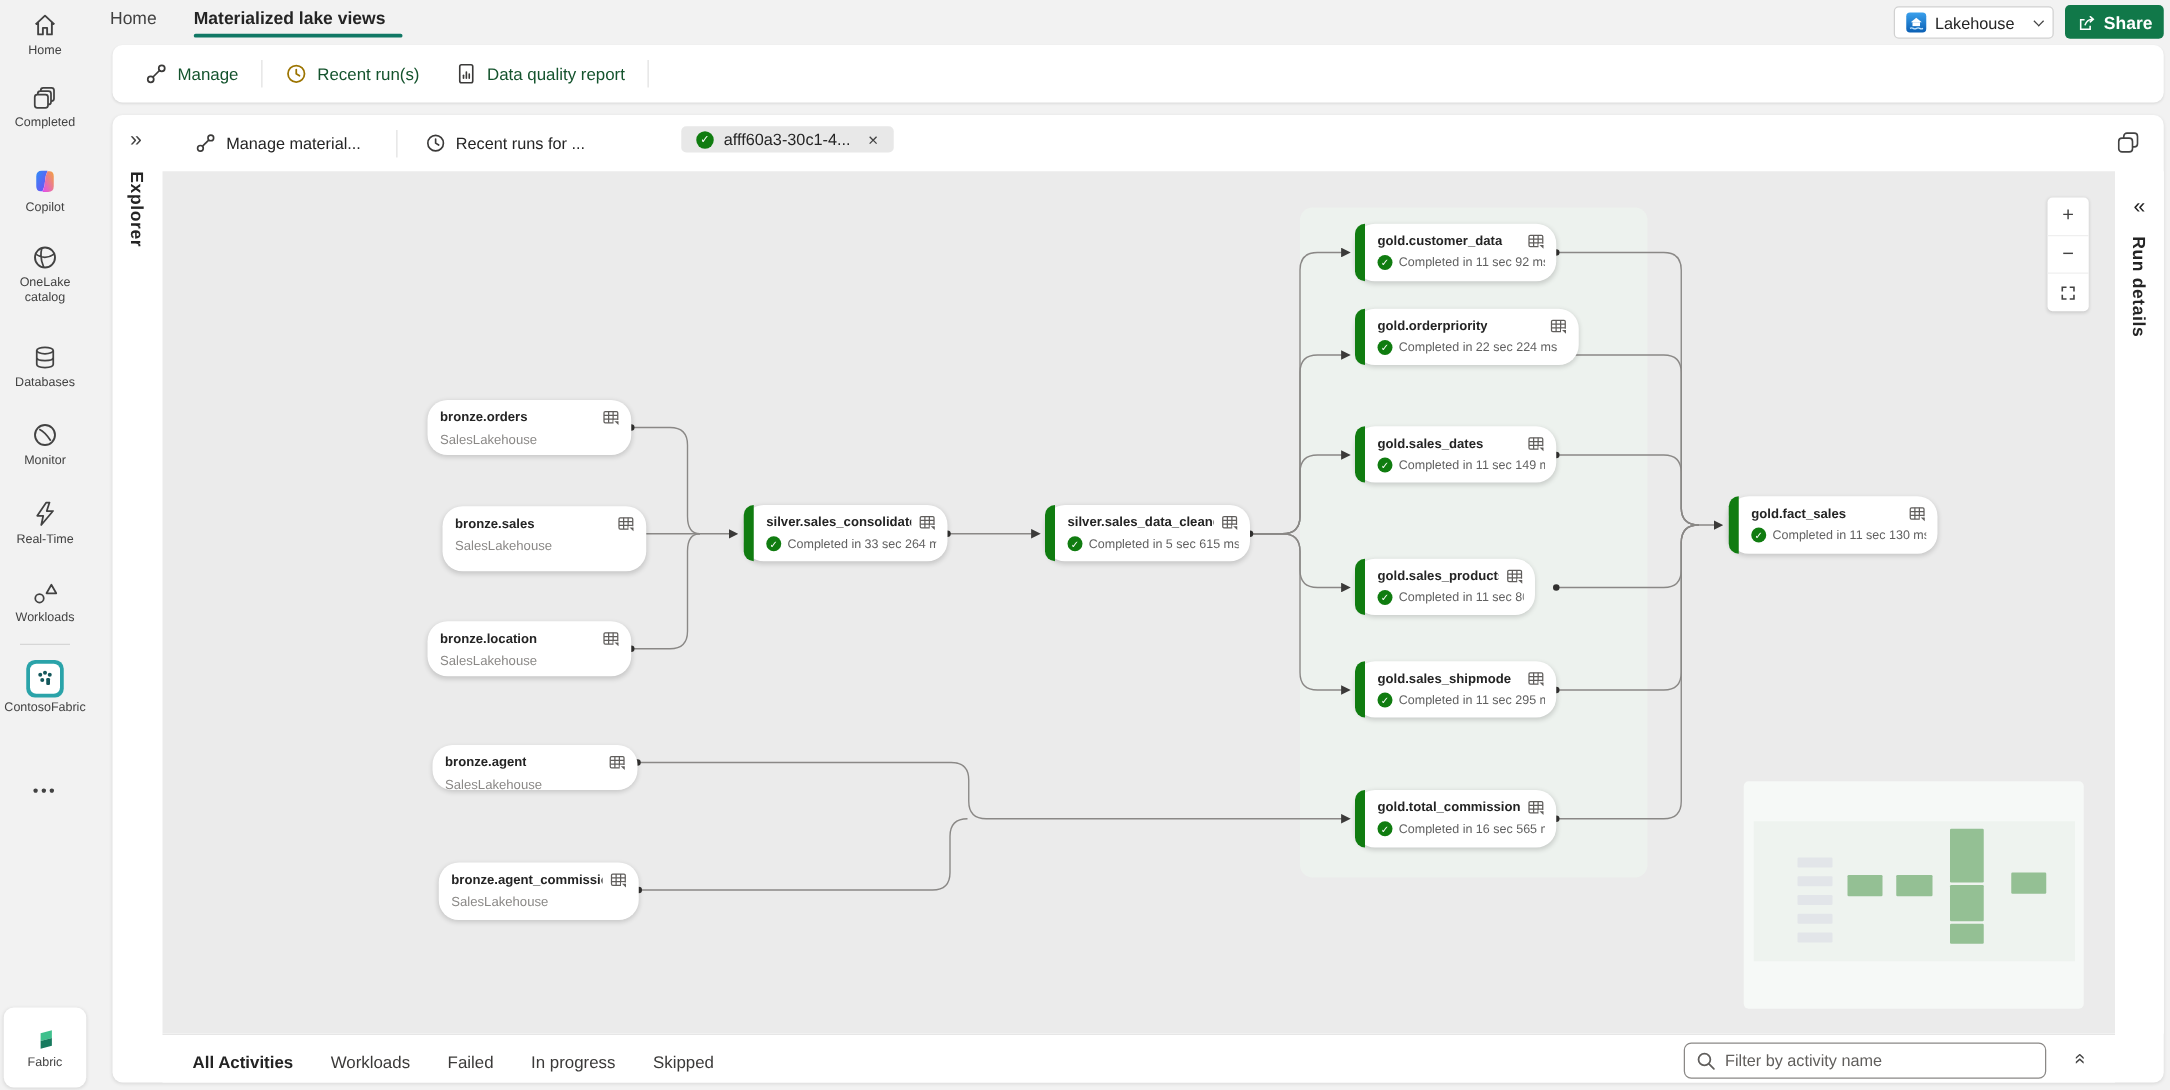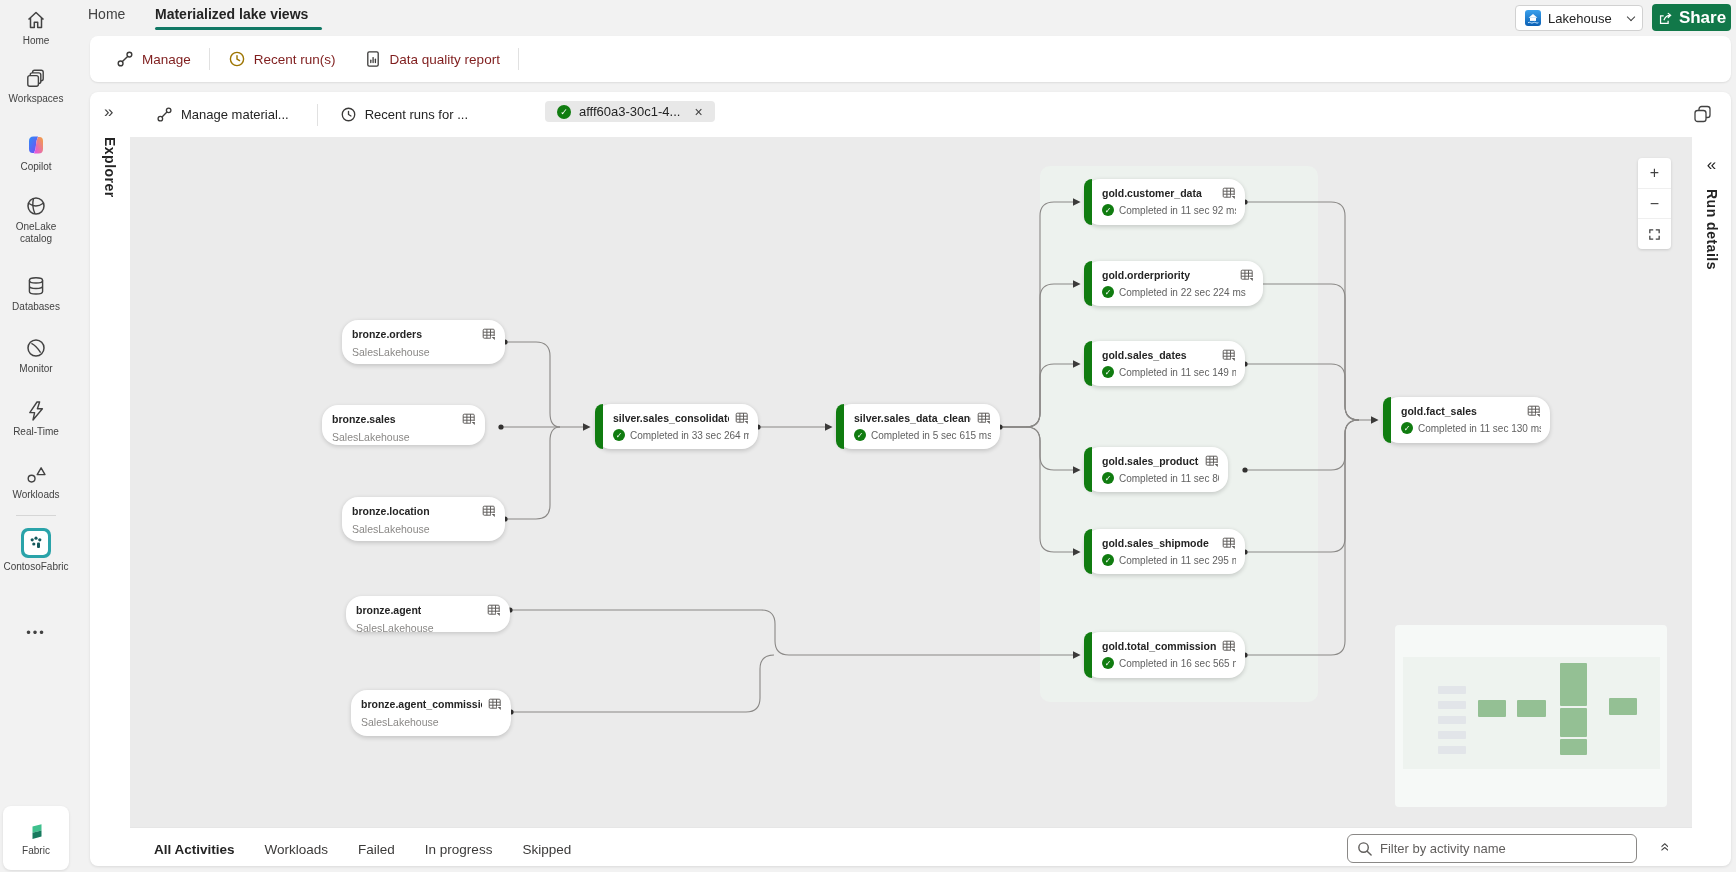--- a/index.html
+++ b/index.html
@@ -17,26 +17,26 @@
   .fabric-card { position:absolute; left:3px; top:806px; width:66px; height:64px; background:#fff; border-radius:8px; box-shadow:0 1px 3px rgba(0,0,0,.10); display:flex; flex-direction:column; align-items:center; justify-content:center; gap:3px; cursor:pointer; }
   .contoso-tile { width:30px; height:30px; border-radius:7px; background:#2aa3a9; display:flex; align-items:center; justify-content:center; }
   .contoso-inner { width:24px; height:24px; border-radius:5px; background:#fff; display:flex; align-items:center; justify-content:center; }
 
   
   .hdr-tab { position:absolute; top:6px; font-size:14px; color:#424242; cursor:pointer; }
   .hdr-tab.active { font-weight:bold; color:#242424; }
   .hdr-underline { position:absolute; left:155px; top:27px; width:167px; height:3px; background:#117865; border-radius:2px; }
   .pill { position:absolute; display:flex; align-items:center; background:#fff; border:1px solid #d1d1d1; border-radius:4px; cursor:pointer; }
   .lakehouse-pill { left:1515px; top:5px; width:128px; height:26px; padding:0 8px; gap:6px; font-size:13px; }
-  .share-btn { position:absolute; left:1652px; top:4px; width:79px; height:27px; background:#117849; border-radius:4px; color:#fff; font-size:17px; font-weight:600; display:flex; align-items:center; justify-content:center; gap:6px; cursor:pointer; }
+  .share-btn { position:absolute; left:1652px; top:4px; width:79px; height:27px; background:#117849; border-radius:4px; color:#fff; font-size:14px; font-weight:600; display:flex; align-items:center; justify-content:center; gap:6px; cursor:pointer; }
   .chev { display:inline-block; width:6px; height:6px; border-right:1.4px solid #424242; border-bottom:1.4px solid #424242; transform:rotate(45deg); margin-top:-3px; }
 
   
   .toolbar { position:absolute; left:90px; top:36px; width:1641px; height:46px; background:#fff; border-radius:8px; box-shadow:0 1px 2px rgba(0,0,0,.09); display:flex; align-items:center; padding-left:16px; gap:8px; }
-  .tool-btn { display:flex; align-items:center; gap:8px; font-size:13.5px; color:#7f1d1d; padding:6px 10px; border-radius:4px; cursor:pointer; }
+  .tool-btn { display:flex; align-items:center; gap:8px; font-size:13.5px; color:#14532d; padding:6px 10px; border-radius:4px; cursor:pointer; }
   .vsep { width:1px; height:22px; background:#e1e1e1; }
 
   
   .main-card { position:absolute; left:90px; top:92px; width:1641px; height:774px; background:#fff; border-radius:8px; box-shadow:0 1px 3px rgba(0,0,0,.10); }
 
   .tabstrip { position:absolute; left:90px; top:92px; width:1641px; height:45px; display:flex; align-items:center; }
   .strip-expander { position:absolute; left:14px; top:10px; font-size:17px; color:#424242; cursor:pointer; }
   .strip-tab { display:flex; align-items:center; gap:8px; font-size:13px; color:#242424; cursor:pointer; white-space:nowrap; }
   .run-pill { position:absolute; left:455px; top:9px; height:21px; display:flex; align-items:center; gap:8px; background:#e8e8e8; border-radius:4px; padding:0 12px; font-size:13px; cursor:pointer; }
   .pill-close { font-size:14px; color:#424242; margin-left:6px; cursor:pointer; }
@@ -141,21 +141,21 @@
         </svg>
       <span class="rail-label">Home</span>
     </div>
 
     <div class="rail-item" style="top:66px">
       <svg width="24" height="24" viewBox="0 0 24 24">
         <rect x="8.6" y="4.2" width="10.6" height="10.6" rx="2" fill="#f2f2f2" stroke="#424242" stroke-width="1.4"></rect>
         <rect x="6.2" y="6.9" width="10.6" height="10.6" rx="2" fill="#f2f2f2" stroke="#424242" stroke-width="1.4"></rect>
         <rect x="3.8" y="9.6" width="10.6" height="10.6" rx="2" fill="#f2f2f2" stroke="#424242" stroke-width="1.4"></rect>
       </svg>
-      <span class="rail-label">Workspaces</span>
+      <span class="rail-label">Completed</span>
     </div>
 
     <div class="rail-item" style="top:132px">
       <svg width="26" height="26" viewBox="0 0 26 26">
         <defs>
           <linearGradient id="cpA" x1="0" y1="0" x2="1" y2="1">
               <stop offset="0" stop-color="#2e8ef7"></stop>
               <stop offset="1" stop-color="#7b46f2"></stop>
             </linearGradient>
           <linearGradient id="cpB" x1="0" y1="1" x2="1" y2="0">
@@ -372,21 +372,21 @@
     <div class="nbody">
       <div class="nrow1">
           <span class="ntitle">bronze.orders</span>
           <svg class="tbl-ic" width="14" height="14">
             <use href="#ic-table"></use>
           </svg>
         </div>
       <div class="nsub">SalesLakehouse</div>
     </div>
   </div>
-  <div class="node" style="left:322px;top:405px;width:163px;height:40px">
+  <div class="node" style="left:354px;top:405px;width:163px;height:52px">
     <div class="nbody">
       <div class="nrow1">
           <span class="ntitle">bronze.sales</span>
           <svg class="tbl-ic" width="14" height="14">
             <use href="#ic-table"></use>
           </svg>
         </div>
       <div class="nsub">SalesLakehouse</div>
     </div>
   </div>
@@ -462,21 +462,21 @@
           <svg class="tbl-ic" width="14" height="14">
             <use href="#ic-table"></use>
           </svg>
         </div>
       <div class="nrow2">
           <span class="ncheck"></span>
           <span class="nstatus">Completed in 11 sec 92 ms</span>
         </div>
     </div>
   </div>
-  <div class="node mat" style="left:1084px;top:261px;width:179px;height:45px">
+  <div class="node mat" style="left:1084px;top:247px;width:179px;height:45px">
     <div class="nbar"></div>
     <div class="nbody">
       <div class="nrow1">
           <span class="ntitle">gold.orderpriority</span>
           <svg class="tbl-ic" width="14" height="14">
             <use href="#ic-table"></use>
           </svg>
         </div>
       <div class="nrow2">
           <span class="ncheck"></span>

